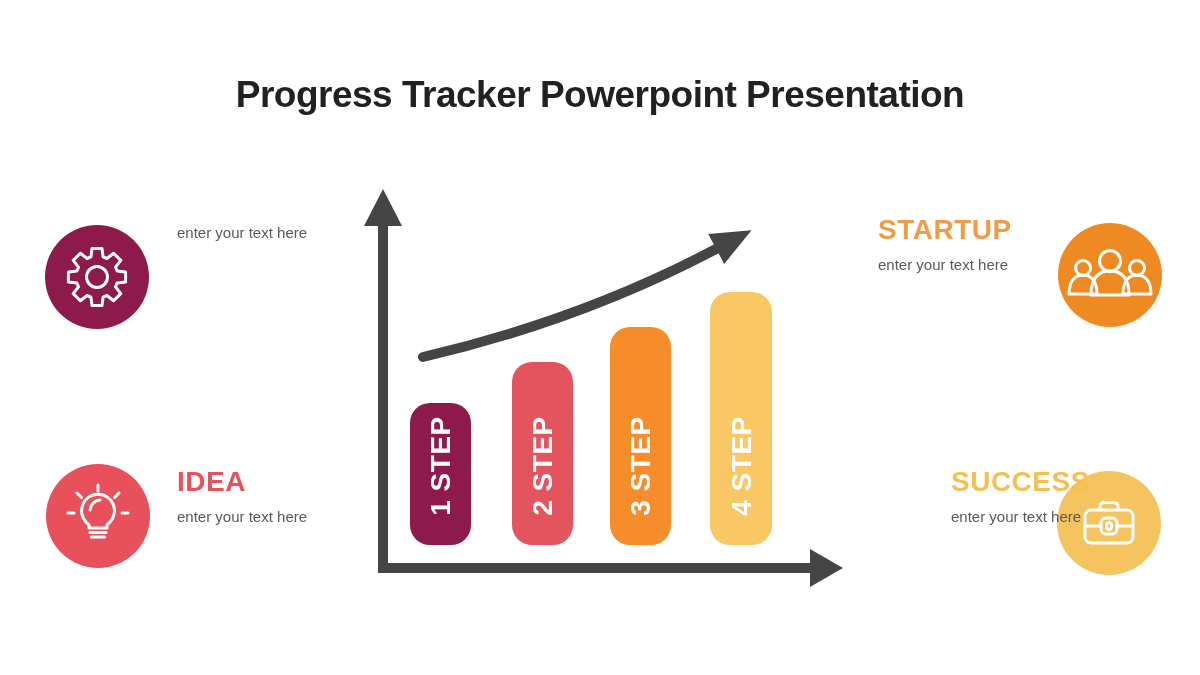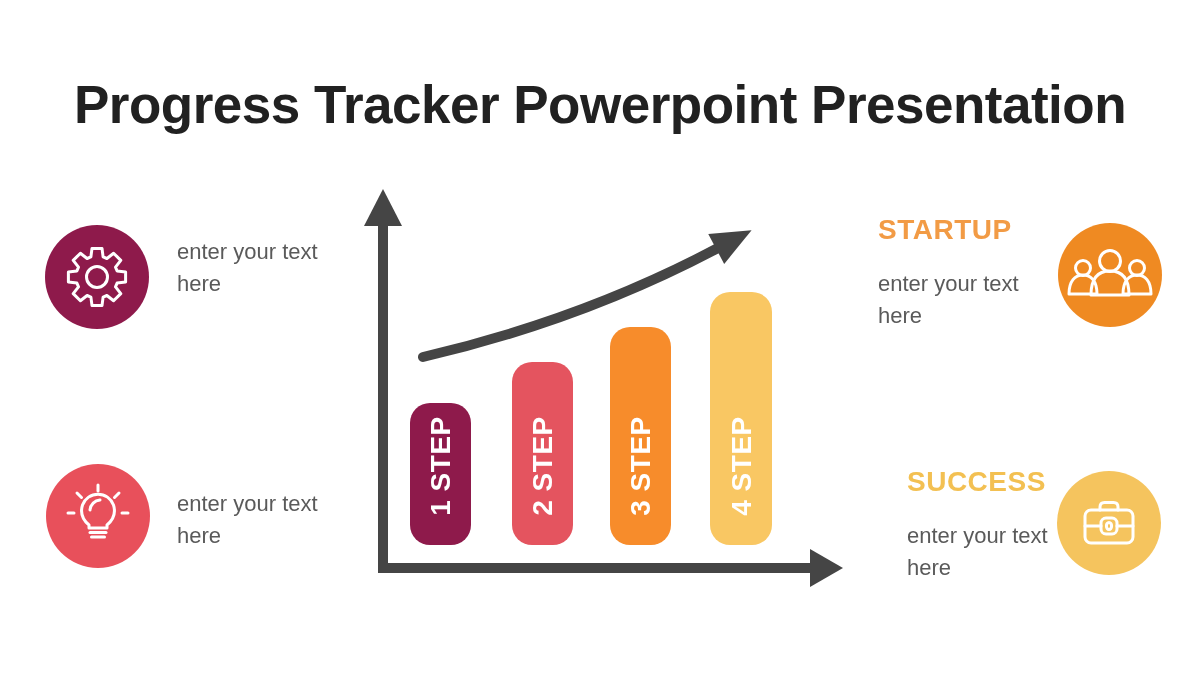--- a/index.html
+++ b/index.html
@@ -2,31 +2,31 @@
 <html><head>
 <meta charset="utf-8">
 <style>
   html,body{margin:0;padding:0;background:#ffffff;}
   .slide{
     position:relative;width:1200px;height:675px;background:#ffffff;overflow:hidden;
     font-family:"Liberation Sans",sans-serif;
   }
   .slide-title{
     position:absolute;left:0;right:0;top:74px;text-align:center;
-    font-size:53px;font-weight:bold;color:#212121;letter-spacing:-0.5px;
+    font-size:37px;font-weight:bold;color:#212121;letter-spacing:-0.5px;
   }
   .section{position:absolute;}
   .icon-circle{
     position:absolute;width:104px;height:104px;border-radius:50%;
     display:flex;align-items:center;justify-content:center;
   }
   .icon-circle svg{display:block;}
   .sec-text{position:absolute;width:160px;}
   .sec-title{font-size:28px;font-weight:bold;letter-spacing:0.5px;line-height:1.15;}
-  .sec-desc{font-size:22px;color:#5A5A5A;line-height:1.45;margin-top:22px;width:150px;}
+  .sec-desc{font-size:15px;color:#5A5A5A;line-height:1.45;margin-top:8px;width:150px;}
   .chart{position:absolute;left:360px;top:180px;width:500px;height:420px;}
   .chart text{
     font-family:"Liberation Sans",sans-serif;font-weight:bold;
     font-size:28px;letter-spacing:0.5px;fill:#ffffff;
   }
   .stroke-icon{stroke:#ffffff;stroke-width:3;fill:none;stroke-linecap:round;stroke-linejoin:round;}
 </style>
 </head>
 <body>
 
@@ -54,20 +54,21 @@
         <line class="stroke-icon" x1="-8" y1="16.5" x2="8" y2="16.5"></line>
         <line class="stroke-icon" x1="-6.5" y1="21" x2="6.5" y2="21"></line>
         <line class="stroke-icon" x1="0" y1="-31" x2="0" y2="-25"></line>
         <line class="stroke-icon" x1="-21" y1="-23" x2="-16.5" y2="-18.5"></line>
         <line class="stroke-icon" x1="21" y1="-23" x2="16.5" y2="-18.5"></line>
         <line class="stroke-icon" x1="-30" y1="-3" x2="-24" y2="-3"></line>
         <line class="stroke-icon" x1="30" y1="-3" x2="24" y2="-3"></line>
       </svg>
     </div>
     <div class="sec-text" style="left:177px;top:466px;">
+      <div class="sec-title" style="color: rgb(232, 80, 91);">IDEA</div>
       <div class="sec-desc">enter your text here</div>
     </div>
   </div>
 
   <div class="section">
     <div class="icon-circle" style="left: 1058px; top: 223px; background-color: rgb(239, 138, 34);">
       <svg width="104" height="104" viewBox="-52 -52 104 104">
         <path class="stroke-icon" d="M -41,19 C -41,6 -35,0 -27,0 C -19,0 -13,6 -13,19 Z"></path>
         <circle class="stroke-icon" cx="-27" cy="-7" r="7.5"></circle>
         <path class="stroke-icon" d="M 13,19 C 13,6 19,0 27,0 C 35,0 41,6 41,19 Z"></path>
@@ -86,21 +87,21 @@
     <div class="icon-circle" style="left: 1057px; top: 471px; background-color: rgb(245, 196, 94);">
       <svg width="104" height="104" viewBox="-52 -52 104 104">
         <path class="stroke-icon" d="M -9,-13 L -9,-16 Q -9,-20.5 -4.5,-20.5 L 4.5,-20.5 Q 9,-20.5 9,-16 L 9,-13"></path>
         <rect class="stroke-icon" x="-24" y="-13" width="48" height="33" rx="6"></rect>
         <line class="stroke-icon" x1="-24" y1="3" x2="-8" y2="3"></line>
         <line class="stroke-icon" x1="8" y1="3" x2="24" y2="3"></line>
         <rect class="stroke-icon" x="-8" y="-5" width="16" height="16" rx="5"></rect>
         <ellipse class="stroke-icon" cx="0" cy="3" rx="2.6" ry="3.6"></ellipse>
       </svg>
     </div>
-    <div class="sec-text" style="left:907px;top:466px;">
+    <div class="sec-text" style="left:951px;top:466px;">
       <div class="sec-title" style="color: rgb(243, 192, 82);">SUCCESS</div>
       <div class="sec-desc">enter your text here</div>
     </div>
   </div>
 
   <svg class="chart" viewBox="0 0 500 420">
     <defs>
       <marker id="curveArrow" markerUnits="userSpaceOnUse" markerWidth="46" markerHeight="38" refX="3" refY="18" orient="auto">
         <path d="M1,1 L41,18 L1,35 Z" fill="#454545"></path>
       </marker>

